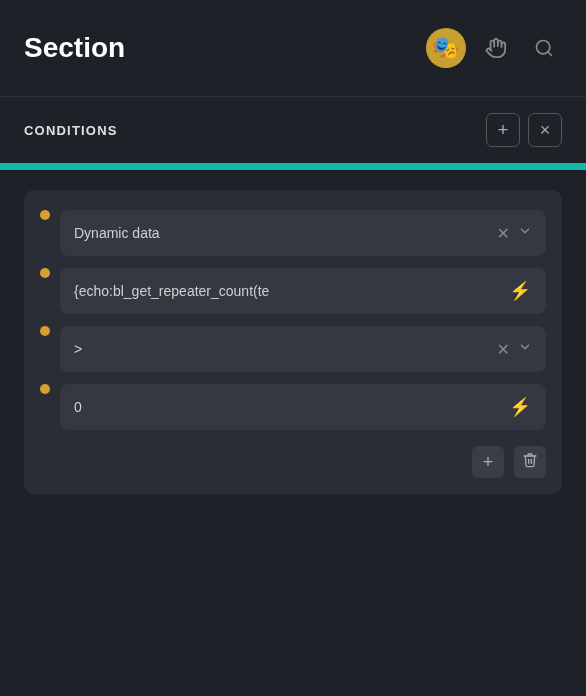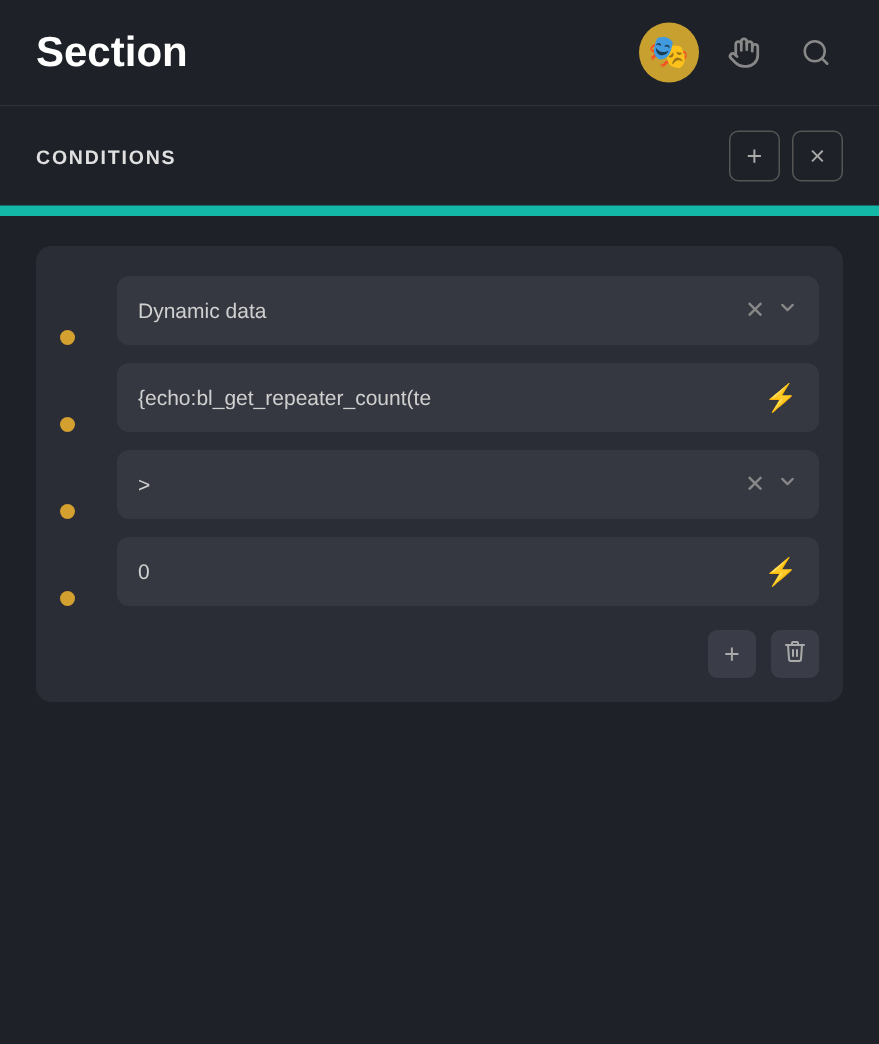--- a/index.html
+++ b/index.html
@@ -14,21 +14,21 @@
       background-color: #1e2127;
       font-family: -apple-system, BlinkMacSystemFont, 'Segoe UI', sans-serif;
       color: #ffffff;
       overflow: hidden;
     }
 
     .header {
       display: flex;
       align-items: center;
       justify-content: space-between;
-      padding: 15px 24px;
+      padding: 28px 24px;
       background-color: #1e2127;
       border-bottom: 1px solid #2e3138;
     }
 
     .header-title {
       font-size: 28px;
       font-weight: 700;
       color: #ffffff;
     }
 
@@ -106,22 +106,22 @@
       background-color: #2a2d35;
       border-radius: 10px;
       padding: 20px 16px 16px 16px;
       display: flex;
       flex-direction: column;
       gap: 12px;
     }
 
     .condition-row {
       display: flex;
-      align-items: flex-end;
-      gap: 28px;
+      align-items: flex-start;
+      gap: 10px;
     }
 
     .bullet {
       width: 10px;
       height: 10px;
       border-radius: 50%;
       background-color: #d4a030;
       flex-shrink: 0;
     }
 

